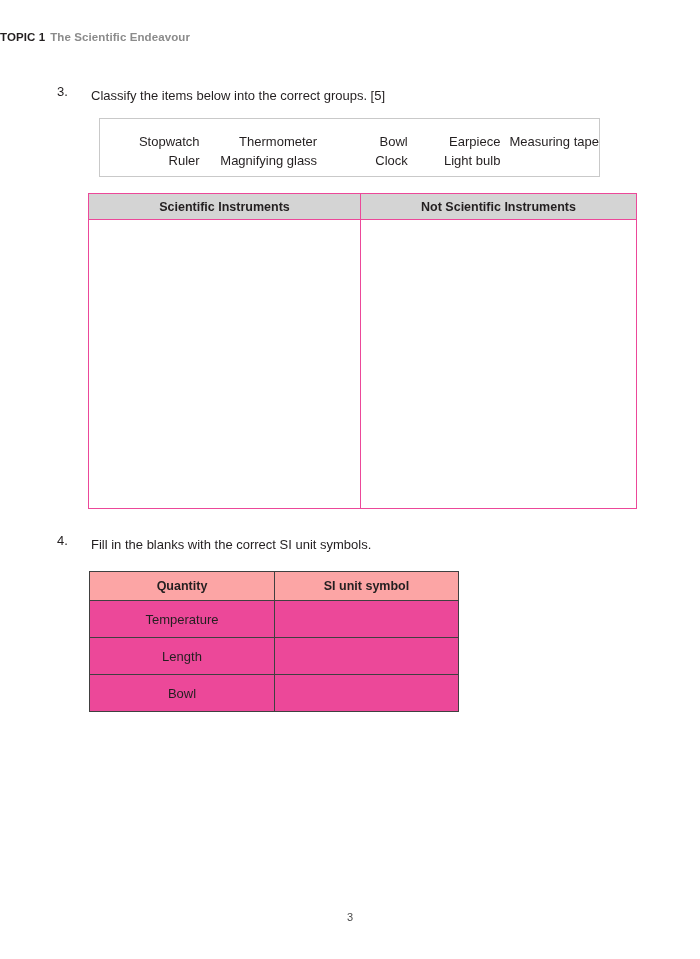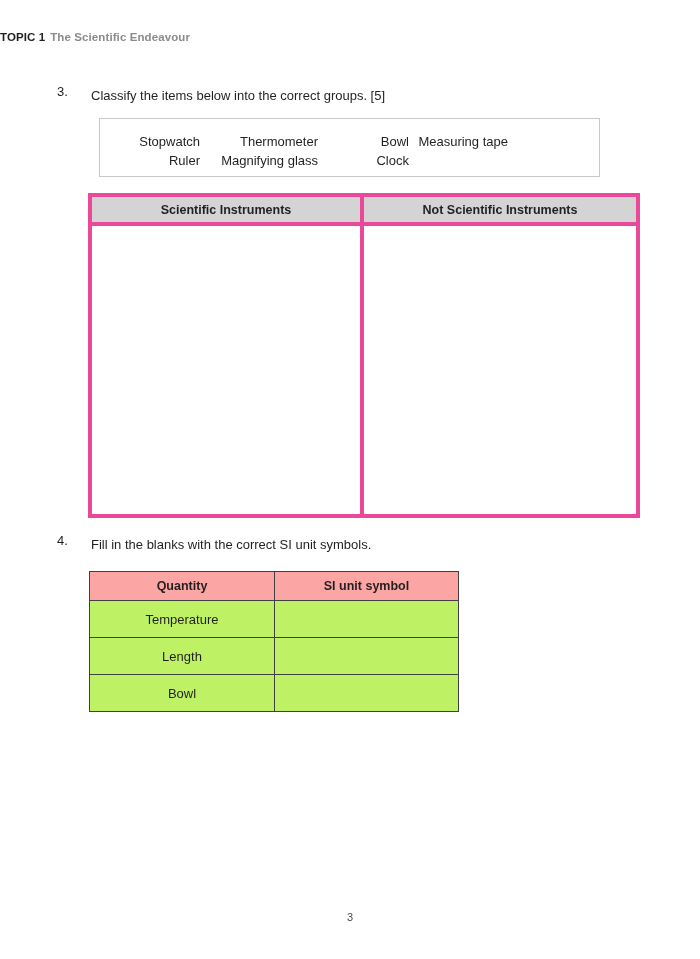--- a/index.html
+++ b/index.html
@@ -96,21 +96,21 @@
   .classify-table {
     position: absolute;
     left: 88px;
     top: 193px;
     width: 548px;
     border-collapse: collapse;
     table-layout: fixed;
   }
   .classify-table th,
   .classify-table td {
-    border: 4px solid #ec4899;
+    border: 1px solid #ec4899;
     padding: 0;
     margin: 0;
   }
   .classify-table th {
     background: #d4d4d4;
     height: 25px;
     font-size: 12.5px;
     font-weight: bold;
     color: #231f20;
     text-align: center;
@@ -143,21 +143,21 @@
   }
   .si-table th {
     background: #fca5a5;
     height: 28px;
     font-size: 12.5px;
     font-weight: bold;
     color: #231f20;
   }
   .si-table td {
     height: 36px;
-    background: #bef264;
+    background: #ec4899;
     font-size: 13px;
     color: #231f20;
   }
   .si-col-quantity { width: 185px; }
   .si-col-symbol   { width: 184px; }
 
   
   .page-number {
     position: absolute;
     top: 911px;
@@ -186,20 +186,24 @@
       <span>Stopwatch</span>
       <span>Ruler</span>
     </div>
     <div class="wb-col wb-col-2">
       <span>Thermometer</span>
       <span>Magnifying glass</span>
     </div>
     <div class="wb-col wb-col-1">
       <span>Bowl</span>
       <span>Clock</span>
+    </div>
+    <div class="wb-col wb-col-3">
+      <span>Earpiece</span>
+      <span>Light bulb</span>
     </div>
     <div class="wb-col wb-col-4">
       <span>Measuring tape</span>
       <span>Syringe</span>
     </div>
   </div>
 </div>
 
 <table class="classify-table">
   <colgroup>

